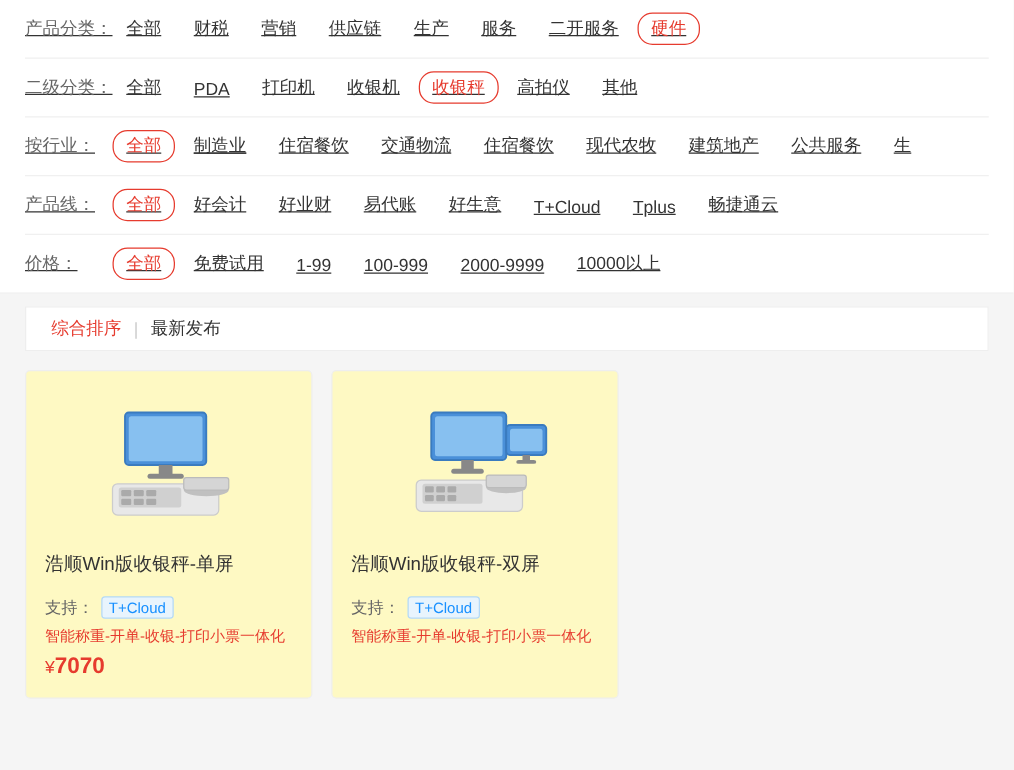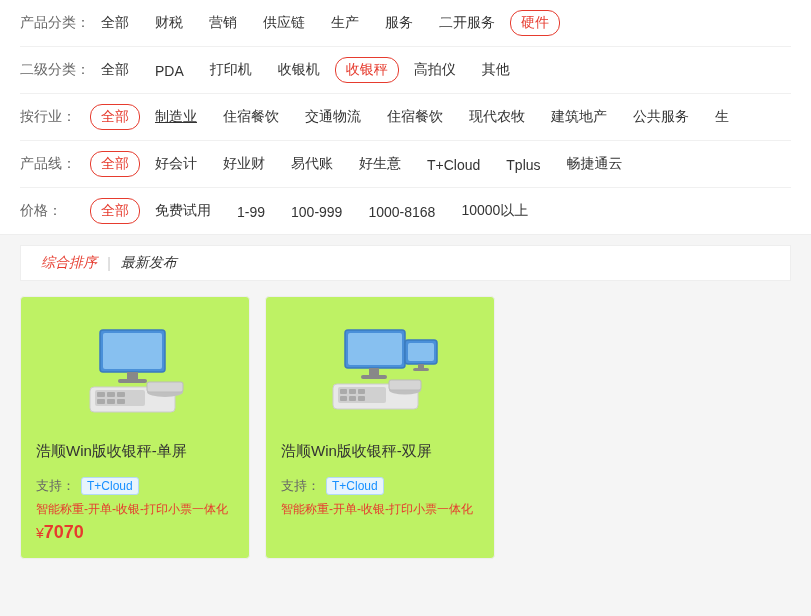--- a/index.html
+++ b/index.html
@@ -2,20 +2,21 @@
 <html><head>
   <meta charset="utf-8">
   <style>
     * { box-sizing: border-box; margin: 0; padding: 0; }
     body { font-family: "Microsoft YaHei", "PingFang SC", Arial, sans-serif; font-size: 14px; color: #333; background: #f5f5f5; }
 
     .filter-section {
       background: #fff;
       padding: 0 20px;
       border-bottom: 1px solid #eee;
+      text-decoration: underline;
     }
 
     .filter-row {
       display: flex;
       align-items: center;
       padding: 10px 0;
       border-bottom: 1px solid #f0f0f0;
       flex-wrap: nowrap;
       overflow: hidden;
     }
@@ -52,21 +53,20 @@
     }
 
     .sort-bar {
       background: #fff;
       margin: 10px 20px 0 20px;
       padding: 8px 15px;
       display: flex;
       align-items: center;
       gap: 0;
       border: 1px solid #eee;
-      font-style: italic;
     }
 
     .sort-item {
       font-size: 14px;
       color: #e63b2e;
       cursor: pointer;
       padding: 0 5px;
     }
 
     .sort-divider {
@@ -83,21 +83,21 @@
     }
 
     .products-area {
       display: flex;
       flex-wrap: wrap;
       gap: 15px;
       padding: 15px 20px;
     }
 
     .product-card {
-      background: #bef264;
+      background: #fef9c3;
       border: 1px solid #eee;
       border-radius: 4px;
       width: 230px;
       padding: 20px 15px 15px;
       cursor: pointer;
     }
 
     .product-img-area {
       display: flex;
       justify-content: center;
@@ -216,21 +216,21 @@
     </div>
   </div>
 
   <div class="filter-row">
     <span class="filter-label">价格：</span>
     <div class="filter-items">
       <span class="filter-item active-red">全部</span>
       <span class="filter-item">免费试用</span>
       <span class="filter-item">1-99</span>
       <span class="filter-item">100-999</span>
-      <span class="filter-item">1000-8168</span>
+      <span class="filter-item">2000-9999</span>
       <span class="filter-item">10000以上</span>
     </div>
   </div>
 
 </div>
 
 <div class="sort-bar">
   <span class="sort-item">综合排序</span>
   <span class="sort-divider">|</span>
   <span class="sort-item-normal">最新发布</span>

